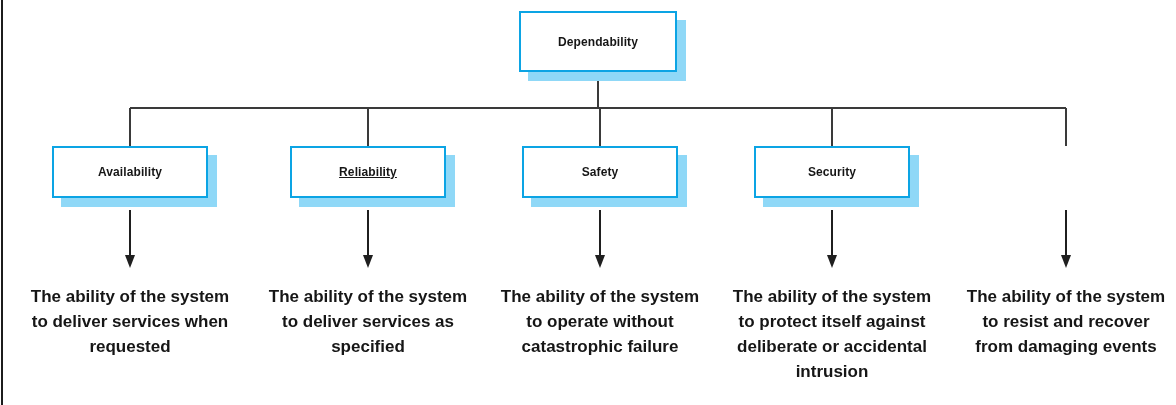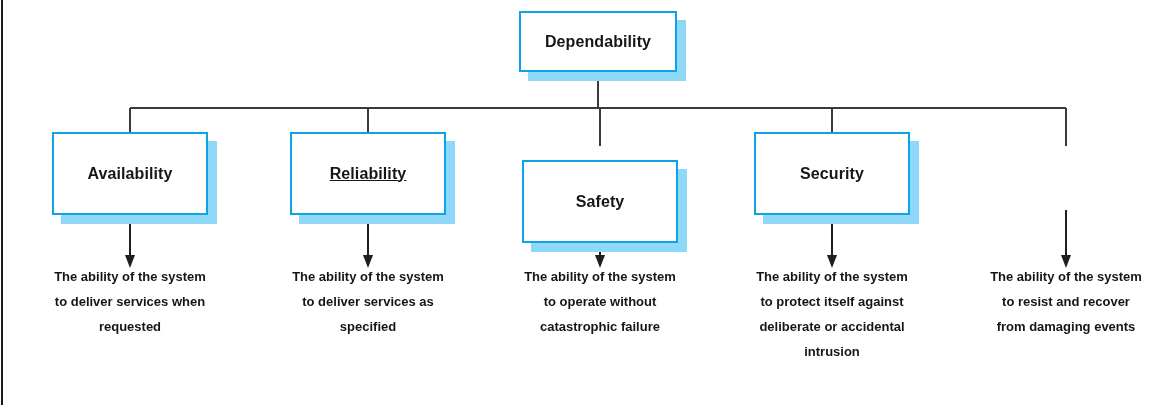--- a/index.html
+++ b/index.html
@@ -48,33 +48,33 @@
     position:absolute;
     background:#ffffff;
     border:2.5px solid var(--box-border);
     box-shadow:9px 9px 0 0 var(--box-shadow);
     display:flex;
     align-items:center;
     justify-content:center;
     box-sizing:border-box;
   }
   .node .label{
-    font-size:16px;
+    font-size:12px;
     font-weight:700;
     letter-spacing:0.1px;
     white-space:nowrap;
   }
   .root-node{left:519px;top:11px;width:158px;height:61px;}
-  .child-node{top:132px;width:156px;height:83px;}
+  .child-node{top:146px;width:156px;height:52px;}
   .desc{
     position:absolute;
-    top:264px;
+    top:284px;
     width:250px;
     text-align:center;
-    font-size:13px;
+    font-size:17px;
     line-height:25px;
     font-weight:600;
     white-space:pre-line;
   }
 </style>
 </head>
 <body>
 
 <div class="figure">
 
@@ -117,21 +117,21 @@
   <div class="node root-node">
     <span class="label">Dependability</span>
   </div>
 
   <div class="node child-node" style="left:52px;">
     <span class="label">Availability</span>
   </div>
   <div class="node child-node" style="left:290px;text-decoration:underline;">
     <span class="label">Reliability</span>
   </div>
-  <div class="node child-node" style="left:522px;margin-top:28px;">
+  <div class="node child-node" style="left:522px;">
     <span class="label">Safety</span>
   </div>
   <div class="node child-node" style="left:754px;">
     <span class="label">Security</span>
   </div>
 
   <div class="desc" style="left:5px;">The ability of the system
 to deliver services when
 requested</div>
   <div class="desc" style="left:243px;">The ability of the system

